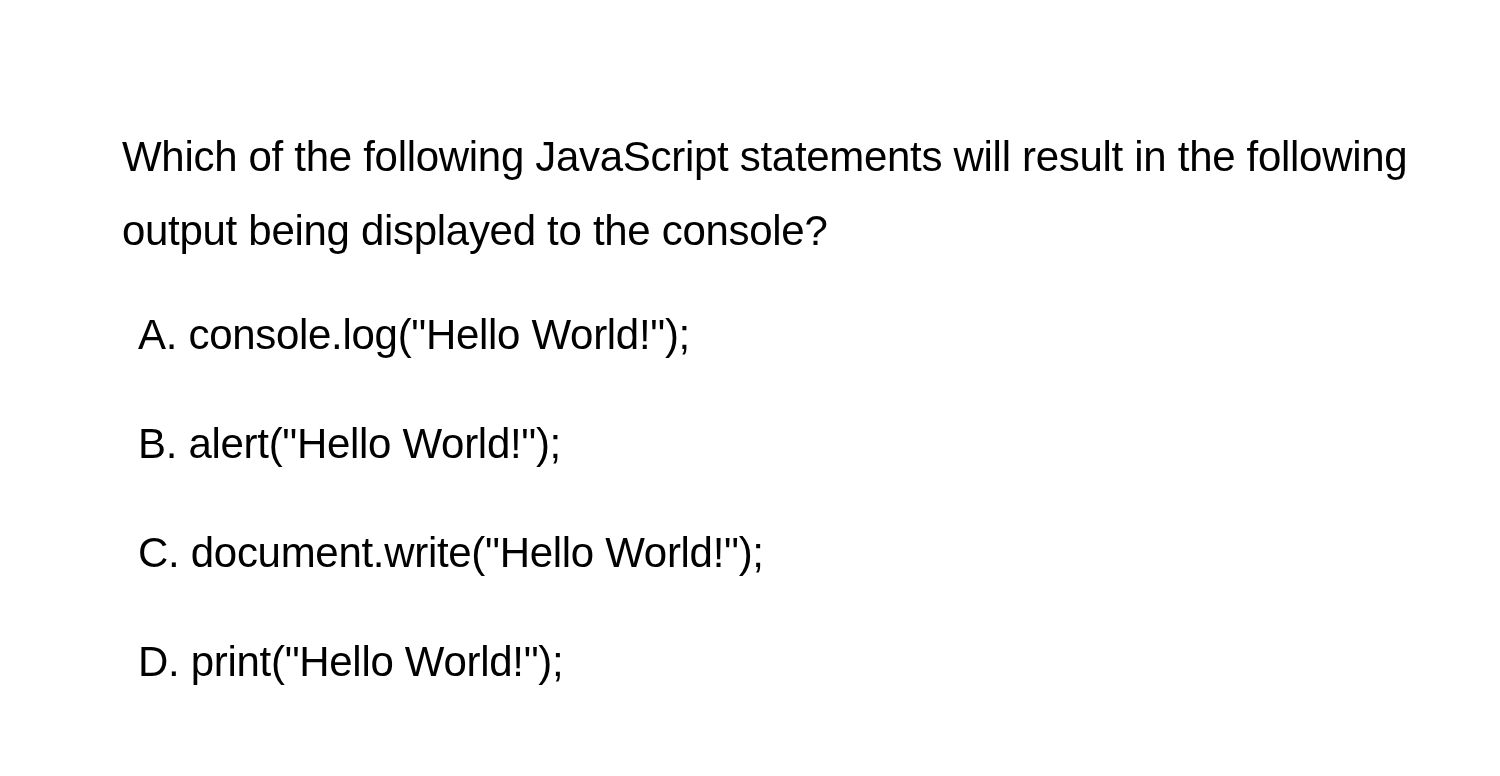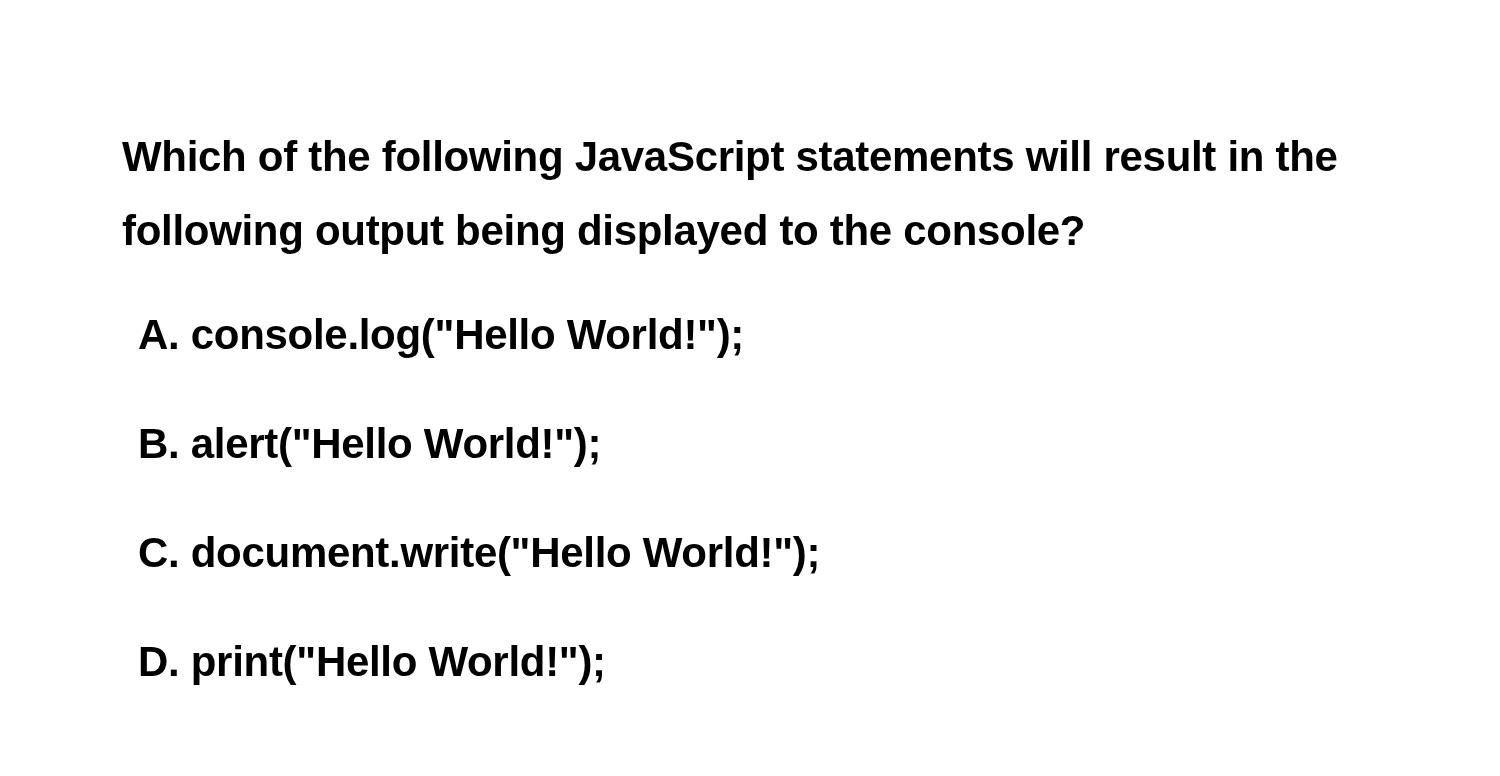--- a/index.html
+++ b/index.html
@@ -1,19 +1,18 @@
 <!DOCTYPE html>
 <html><head>
   <meta charset="utf-8">
   <style>
     * {
       margin: 16px;
       padding: 0;
       box-sizing: border-box;
-      font-weight: bold;
     }
     body {
       font-family: -apple-system, BlinkMacSystemFont, "Segoe UI", Helvetica, Arial, sans-serif;
       background: #ffffff;
       width: 1500px;
       height: 776px;
       padding: 72px 74px;
       color: #000000;
     }
     .question {

